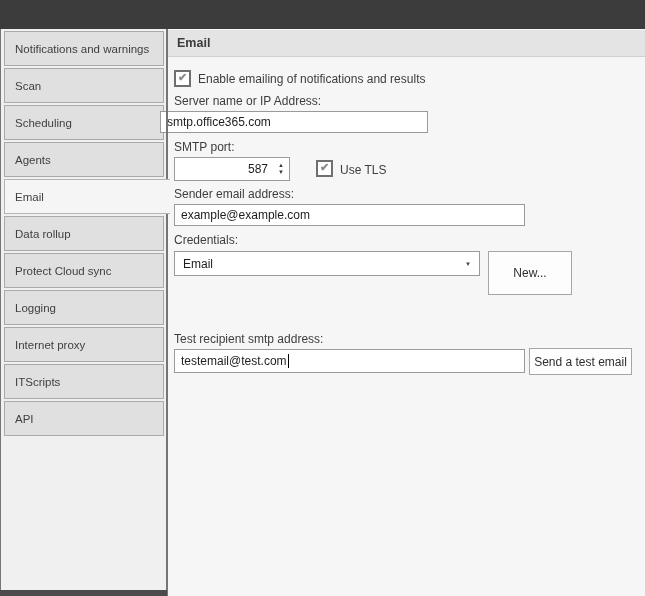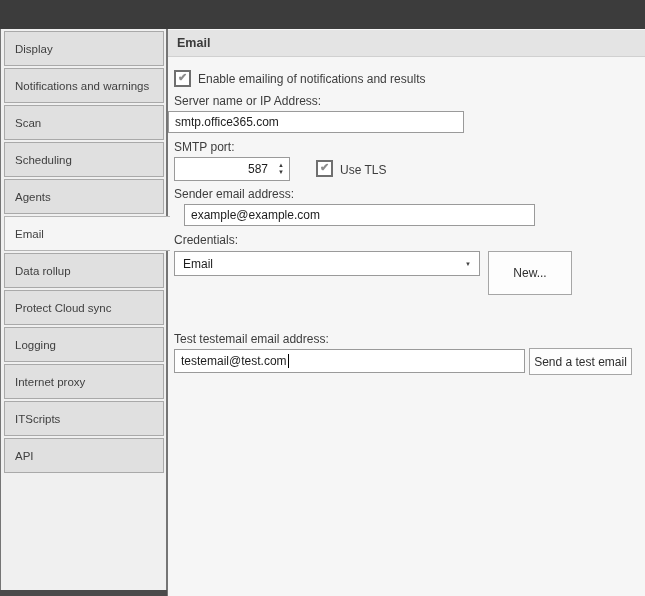--- a/index.html
+++ b/index.html
@@ -147,23 +147,20 @@
 
 <div class="titlebar">
   <span class="title">Options</span>
 </div>
 
 <div class="separator"></div>
 
 <div class="sidebar">
   <div class="tabs">
     <div class="tab">
-        <span>Display</span>
-      </div>
-    <div class="tab">
         <span>Notifications and warnings</span>
       </div>
     <div class="tab">
         <span>Scan</span>
       </div>
     <div class="tab">
         <span>Scheduling</span>
       </div>
     <div class="tab">
         <span>Agents</span>
@@ -198,44 +195,44 @@
 <div class="panel-header">
   <span class="htext">Email</span>
 </div>
 
 <div class="checkbox" style="left:174px; top:70px;">
   <span class="check">✔</span>
 </div>
 <span class="lbl" style="left:198px; top:72px;">Enable emailing of notifications and results</span>
 
 <span class="lbl" style="left:174px; top:94px;">Server name or IP Address:</span>
-<input class="textbox" style="left: 168px; top: 111px; width: 296px;" value="smtp.office365.com">
+<input class="textbox" style="left: 160px; top: 111px; width: 268px;" value="smtp.office365.com">
 
 <span class="lbl" style="left:174px; top:140px;">SMTP port:</span>
 <div class="spinner">
   <span class="value">587</span>
   <span class="arrows">
     <span class="arrow">▲</span>
     <span class="arrow">▼</span>
   </span>
 </div>
 
 <div class="checkbox" style="left:316px; top:160px;">
   <span class="check">✔</span>
 </div>
 <span class="lbl" style="left:340px; top:163px;">Use TLS</span>
 
 <span class="lbl" style="left:174px; top:187px;">Sender email address:</span>
-<input class="textbox" style="left: 174px; top: 204px; width: 351px; margin-left: 10px;" value="example@example.com">
+<input class="textbox" style="left: 174px; top: 204px; width: 351px;" value="example@example.com">
 
 <span class="lbl" style="left:174px; top:233px;">Credentials:</span>
 <div class="combobox">
   <span class="combo-value">Email</span>
   <span class="combo-arrow">▼</span>
 </div>
 <div class="btn" style="left:488px; top:251px; width:84px; height:44px;">New...</div>
 
-<span class="lbl" style="left:174px; top:332px;">Test testemail email address:</span>
+<span class="lbl" style="left:174px; top:332px;">Test recipient smtp address:</span>
 <div class="textbox-div" style="left:174px; top:349px; width:351px;">
   <span>testemail@test.com</span>
     <span class="caret"></span>
 </div>
 <div class="btn" style="left:529px; top:348px; width:103px; height:27px;">Send a test email</div>
 
 </body></html>

